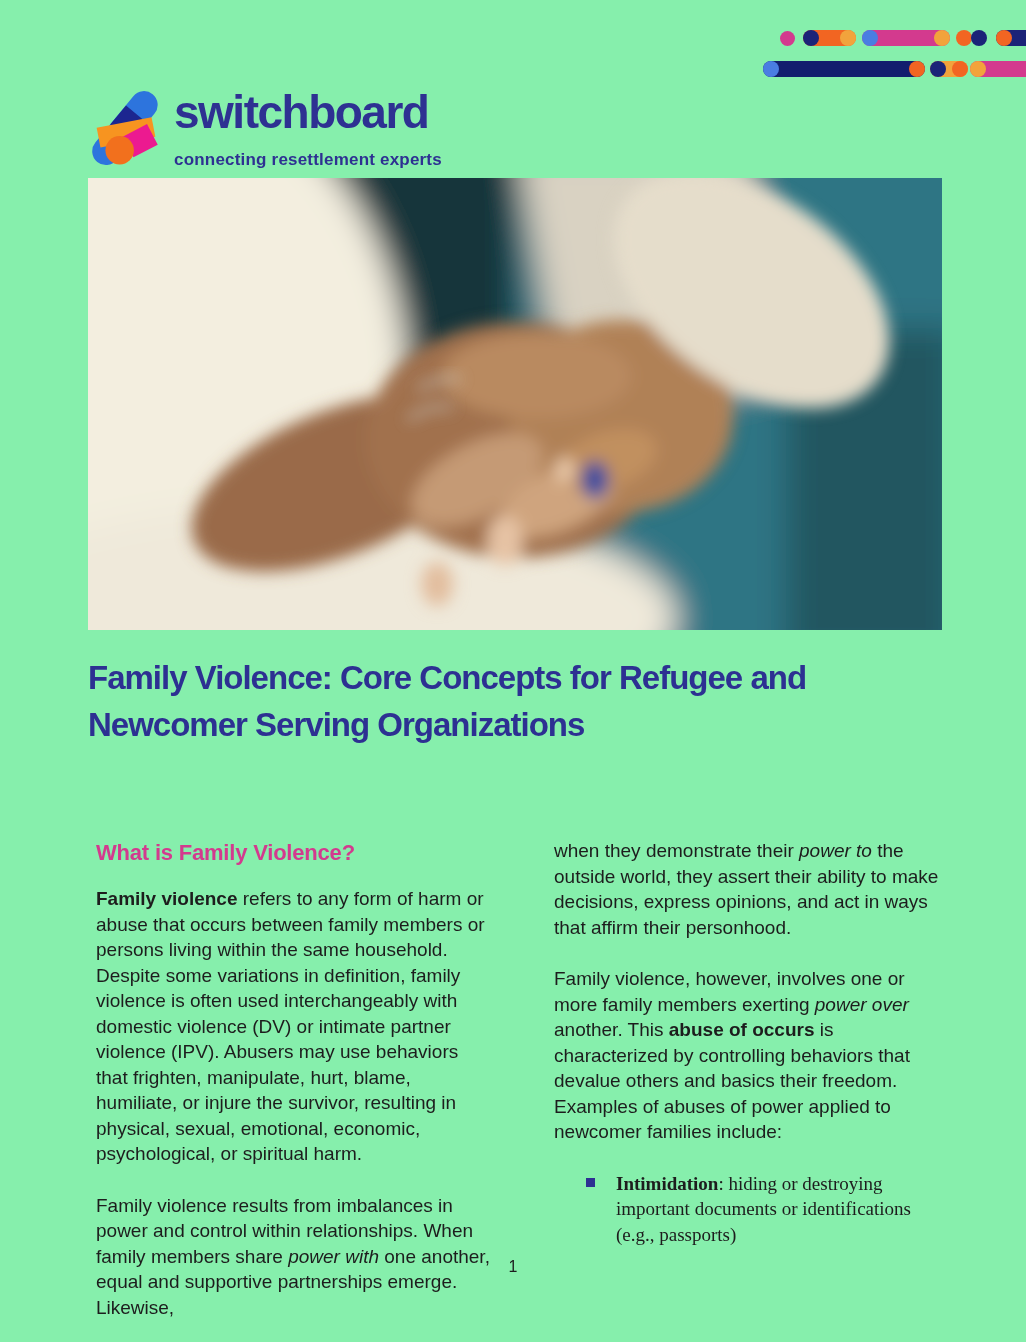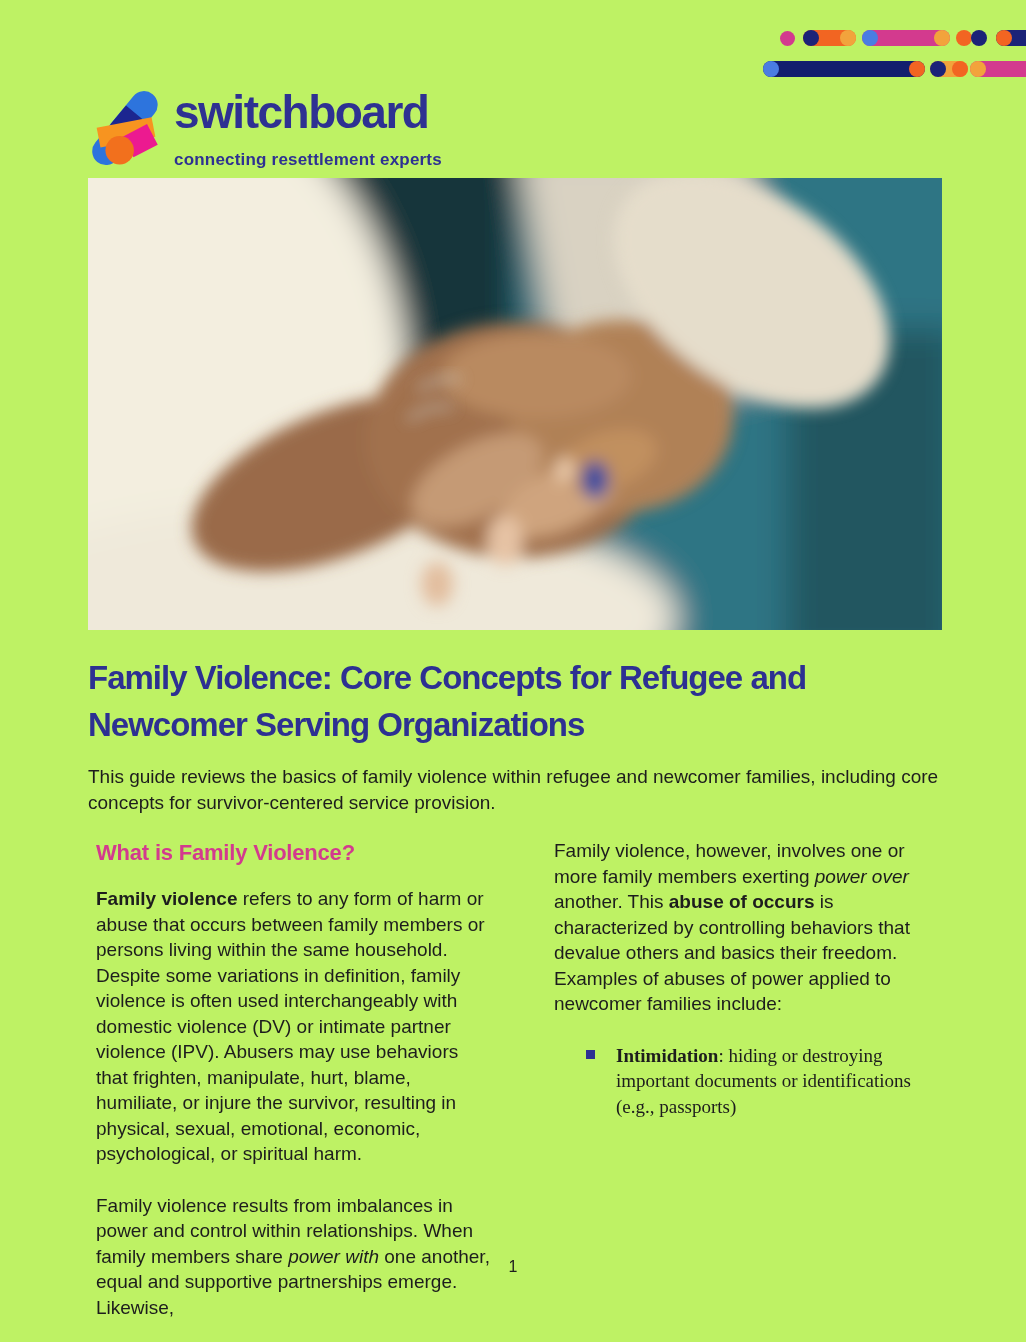--- a/index.html
+++ b/index.html
@@ -1,17 +1,17 @@
 <!DOCTYPE html>
 <html><head>
 <meta charset="utf-8">
 <style>
   * { margin:0; padding:0; box-sizing:border-box; }
   html,body { width:1026px; height:1342px; background:#ffffff; font-family:"Liberation Sans", sans-serif; color:#1d1d1d; }
-  .page { position:relative; width:1026px; height:1342px; background:#bef264; overflow:hidden; }
+  .page { position:relative; width:1026px; height:1342px; background:#86efac; overflow:hidden; }
 
   
   .decor { position:absolute; top:0; left:0; width:100%; height:100px; }
   .decor .dot { position:absolute; width:16px; height:16px; border-radius:50%; }
   .cap { position:absolute; height:16px; border-radius:9px; }
   .cap .end { position:absolute; top:0; width:16px; height:16px; border-radius:50%; }
   .cap .end.l { left:0; } .cap .end.r { right:0; }
   .cut-r { border-top-right-radius:0; border-bottom-right-radius:0; }
 
   
@@ -130,29 +130,29 @@
         <ellipse cx="508" cy="302" rx="14" ry="19" fill="#3d4d9f"></ellipse>
       </g>
       <g filter="url(#b2)" stroke="#cdd4d8" stroke-width="4" fill="none" opacity="0.85">
         <path d="M330 212 q22 -15 44 -10"></path>
         <path d="M320 242 q24 -17 46 -12"></path>
       </g>
     </svg>
   </div>
 
   <h1 class="title">Family Violence: Core Concepts for Refugee and Newcomer Serving Organizations</h1>
-  <p class="intro">This guide reviews the basics of family violence within refugee and newcomer families, including core concepts for survivor-centered service provision.</p>
 
   <div class="cols">
     <div class="col-left">
       <h2 class="section-h">What is Family Violence?</h2>
       <p class="body-p"><span class="bold">Family violence</span><span> refers to any form of harm or abuse that occurs between family members or persons living within the same household. Despite some variations in definition, family violence is often used interchangeably with domestic violence (DV) or intimate partner violence (IPV). Abusers may use behaviors that frighten, manipulate, hurt, blame, humiliate, or injure the survivor, resulting in physical, sexual, emotional, economic, psychological, or spiritual harm.</span></p>
       <p class="body-p"><span>Family violence results from imbalances in power and control within relationships. When family members share </span><span class="italic">power with</span><span> one another, equal and supportive partnerships emerge. Likewise,</span></p>
     </div>
     <div class="col-right">
+      <p class="body-p"><span>when they demonstrate their </span><span class="italic">power to</span><span> the outside world, they assert their ability to make decisions, express opinions, and act in ways that affirm their personhood.</span></p>
       <p class="body-p"><span>Family violence, however, involves one or more family members exerting </span><span class="italic">power over</span><span> another. This </span><span class="bold">abuse of occurs</span><span> is characterized by controlling behaviors that devalue others and basics their freedom. Examples of abuses of power applied to newcomer families include:</span></p>
       <ul class="bullets">
         <li>
           <span class="sq"></span>
           <span><span class="bold">Intimidation</span><span>: hiding or destroying important documents or identifications (e.g., passports)</span></span>
         </li>
       </ul>
     </div>
   </div>
 

